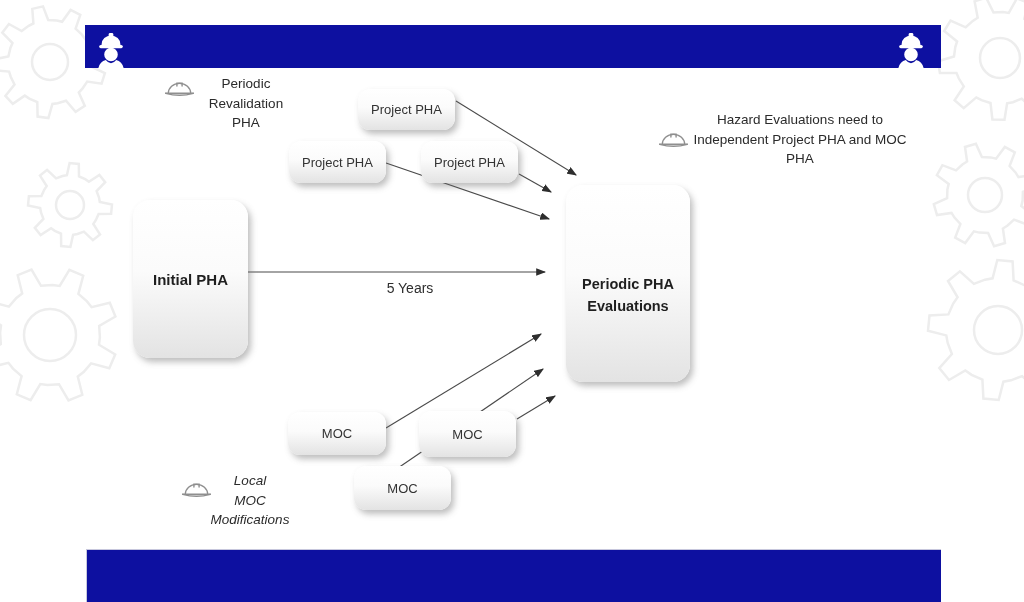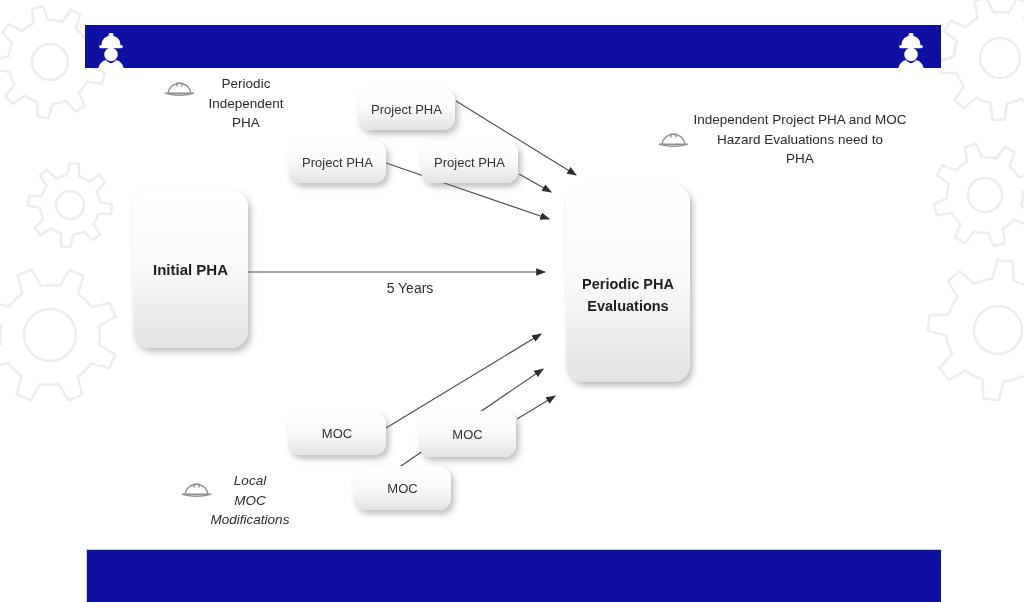--- a/index.html
+++ b/index.html
@@ -96,21 +96,21 @@
         <rect x="15.5" y="3" width="5" height="5" rx="1.5"></rect>
         <rect x="5.5" y="15.5" width="25" height="3.4" rx="1.7"></rect>
         <path d="M18,18.5 a7.2,7.2 0 0 0 -7.2,7.2 a7.2,7.2 0 0 0 14.4,0 a7.2,7.2 0 0 0 -7.2,-7.2 Z"></path>
         <path d="M4,46 Q4,33.5 12.5,31.5 Q18,38.5 23.5,31.5 Q32,33.5 32,46 Z"></path>
       </g>
     </svg>
   </div>
 
   <div class="bar bottom"></div>
 
-  <div class="node big" style="left:133px; top:190px; width:115px; height:158px;">
+  <div class="node big" style="left:133px; top:200px; width:115px; height:158px;">
     <span>Initial PHA</span>
   </div>
 
   <div class="node big" style="left:566px; top:185px; width:124px; height:197px; font-size:14.5px;">
     <div class="two-line">
       <div>Periodic PHA</div>
       <div>Evaluations</div>
     </div>
   </div>
 
@@ -143,35 +143,35 @@
   <svg class="hat-icon" style="left:164px; top:78px;" viewBox="0 0 36 22">
     <g fill="none" stroke="#8f8f8f" stroke-width="1.6" stroke-linecap="round">
       <path d="M5,16 A13,11.5 0 0 1 31,16"></path>
       <path d="M15,7.5 L15,4.2 L21,4.2 L21,7.5"></path>
       <path d="M2,16 L34,16"></path>
       <path d="M2,16 Q18,20.5 34,16"></path>
     </g>
   </svg>
   <div class="note" style="left:196px; top:74px; width:100px;">
     <div>Periodic</div>
-    <div>Independent</div>
+    <div>Revalidation</div>
     <div>PHA</div>
   </div>
 
   <svg class="hat-icon" style="left:658px; top:129px;" viewBox="0 0 36 22">
     <g fill="none" stroke="#8f8f8f" stroke-width="1.6" stroke-linecap="round">
       <path d="M5,16 A13,11.5 0 0 1 31,16"></path>
       <path d="M15,7.5 L15,4.2 L21,4.2 L21,7.5"></path>
       <path d="M2,16 L34,16"></path>
       <path d="M2,16 Q18,20.5 34,16"></path>
     </g>
   </svg>
   <div class="note" style="left:685px; top:110px; width:230px;">
+    <div>Hazard Evaluations need to</div>
     <div>Independent Project PHA and MOC</div>
-    <div>Hazard Evaluations need to</div>
     <div>PHA</div>
   </div>
 
   <svg class="hat-icon" style="left:181px; top:479px;" viewBox="0 0 36 22">
     <g fill="none" stroke="#8f8f8f" stroke-width="1.6" stroke-linecap="round">
       <path d="M5,16 A13,11.5 0 0 1 31,16"></path>
       <path d="M15,7.5 L15,4.2 L21,4.2 L21,7.5"></path>
       <path d="M2,16 L34,16"></path>
       <path d="M2,16 Q18,20.5 34,16"></path>
     </g>

